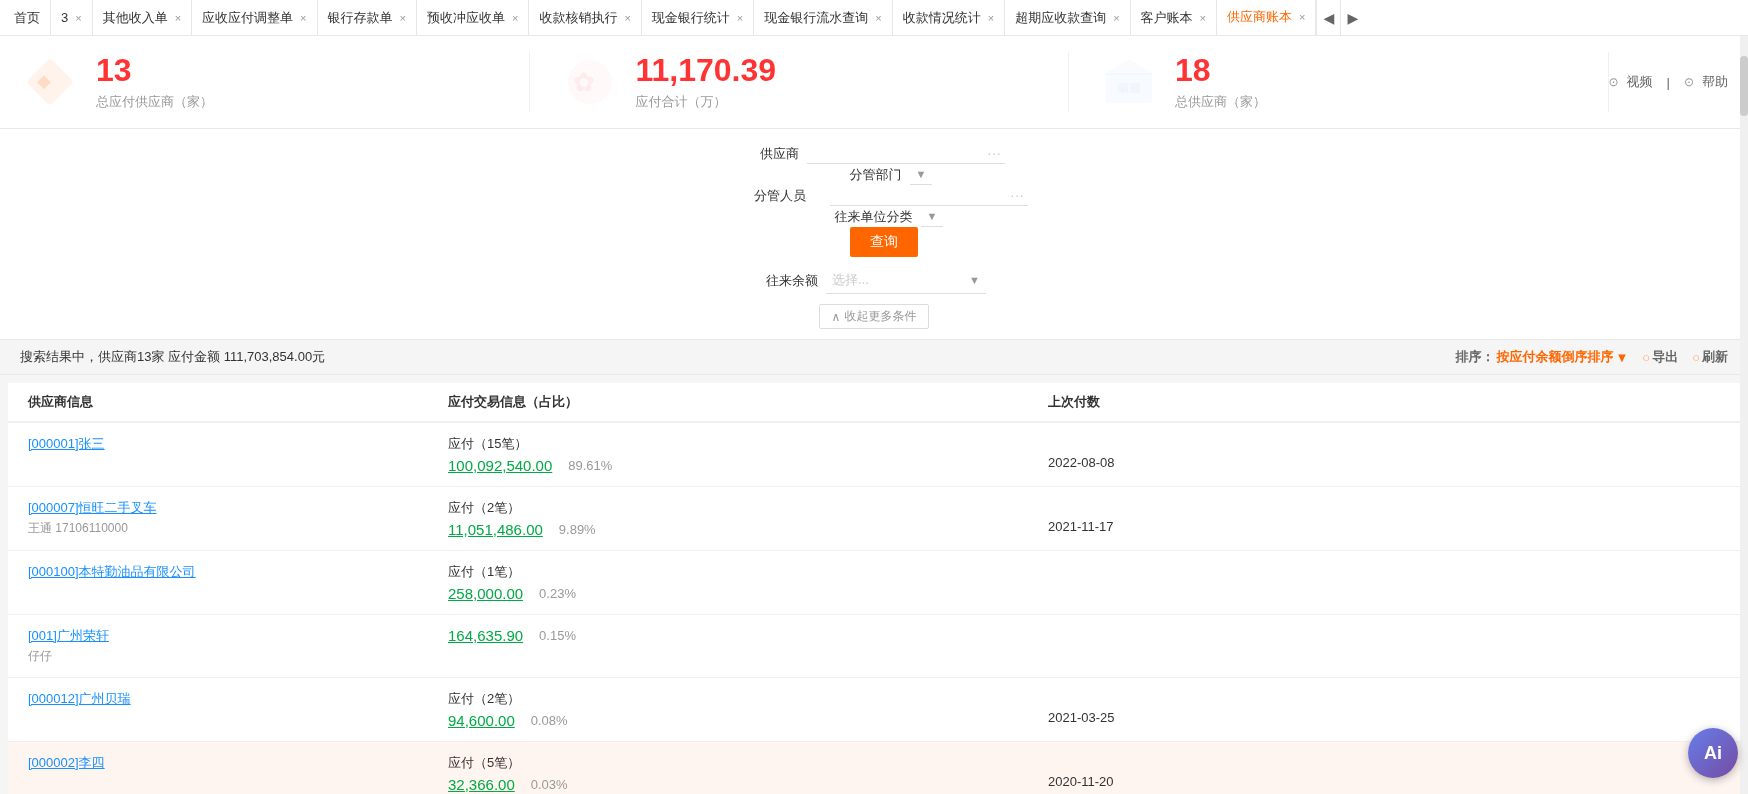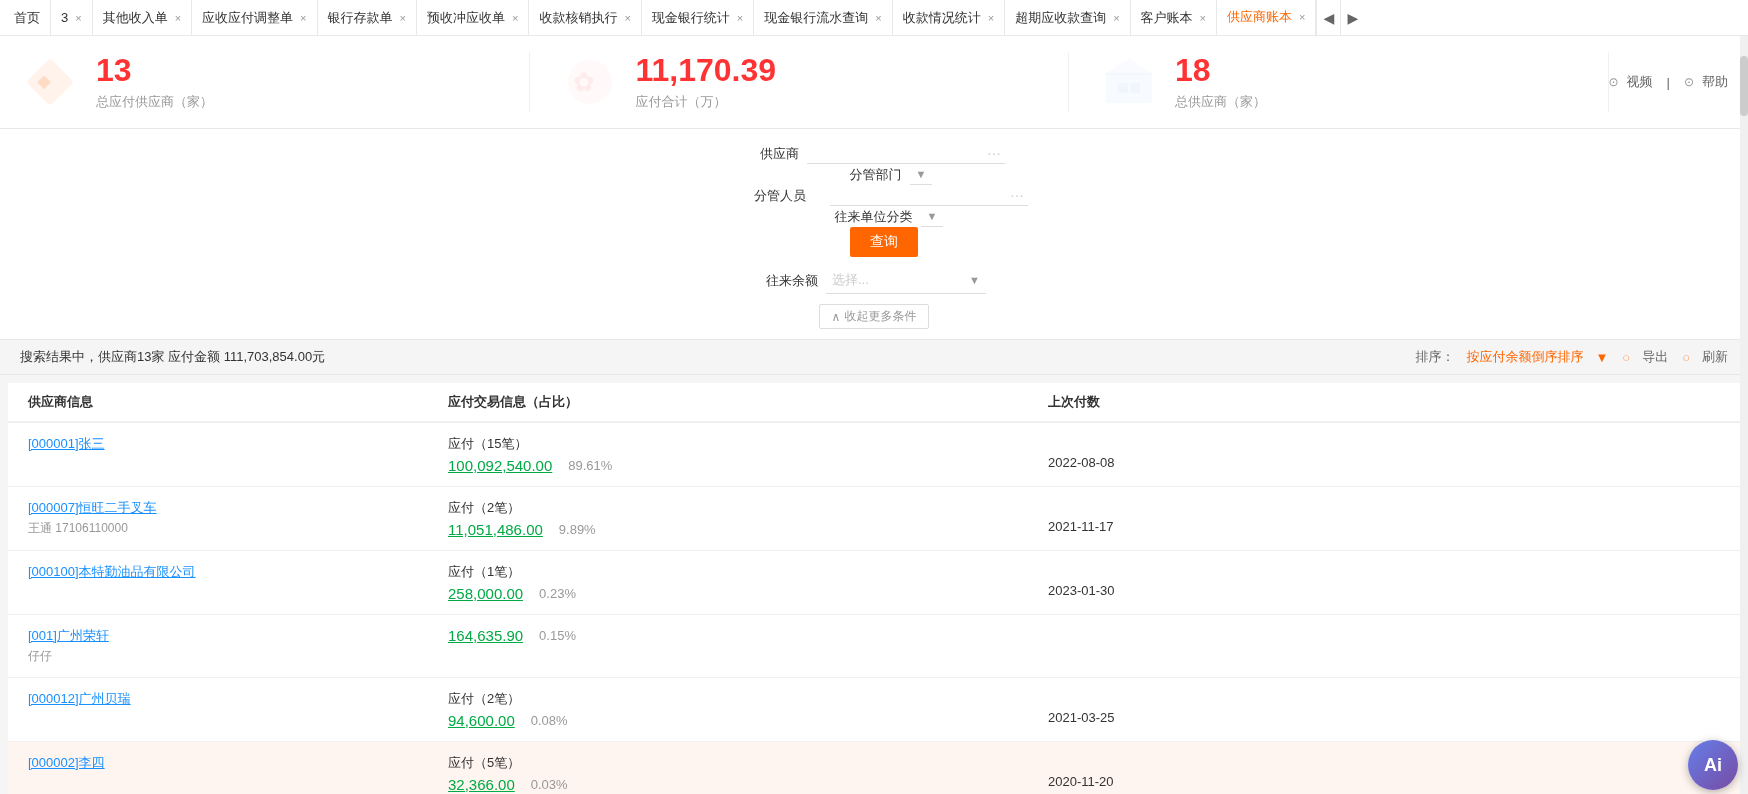--- a/index.html
+++ b/index.html
@@ -180,21 +180,21 @@
       border-bottom: 1px solid #e8e8e8;
     }
     .result-info { font-size: 13px; color: #333; }
     .result-actions {
       display: flex;
       align-items: center;
       gap: 14px;
       font-size: 13px;
       color: #666;
     }
-    .result-actions span { cursor: pointer; display: flex; align-items: center; gap: 12px; }
+    .result-actions span { cursor: pointer; display: flex; align-items: center; gap: 2px; font-weight: bold; }
 
     
     .table-section {
       background: #8b5cf6;
       margin: 8px;
     }
     .table-header {
       display: flex;
       background: #fff;
       border-bottom: 2px solid #f0f0f0;
@@ -267,21 +267,21 @@
     .scrollbar-thumb {
       width: 8px;
       height: 60px;
       background: #ccc;
       border-radius: 4px;
       margin-top: 20px;
     }
     .ai-badge {
       position: fixed;
       right: 10px;
-      bottom: 4px;
+      bottom: 16px;
       background: linear-gradient(135deg, #667eea 0%, #764ba2 100%);
       color: white;
       border-radius: 50%;
       width: 50px;
       height: 50px;
       display: flex;
       align-items: center;
       justify-content: center;
       font-size: 18px;
       font-weight: bold;
@@ -542,23 +542,20 @@
     <div class="col-supplier">
       <div class="supplier-name">[000100]本特勤油品有限公司</div>
     </div>
     <div class="col-transaction">
       <div class="tx-count">应付（1笔）</div>
       <div class="tx-row">
         <span class="tx-amount">258,000.00</span>
         <span class="tx-percent">0.23%</span>
       </div>
     </div>
-    <div class="col-lastpay">
-      <div class="last-pay">2023-01-30</div>
-    </div>
   </div>
 
   <div class="table-row">
     <div class="col-supplier">
       <div class="supplier-name">[001]广州荣轩</div>
       <div class="supplier-sub">仔仔</div>
     </div>
     <div class="col-transaction">
       <div class="tx-row">
         <span class="tx-amount">164,635.90</span>

